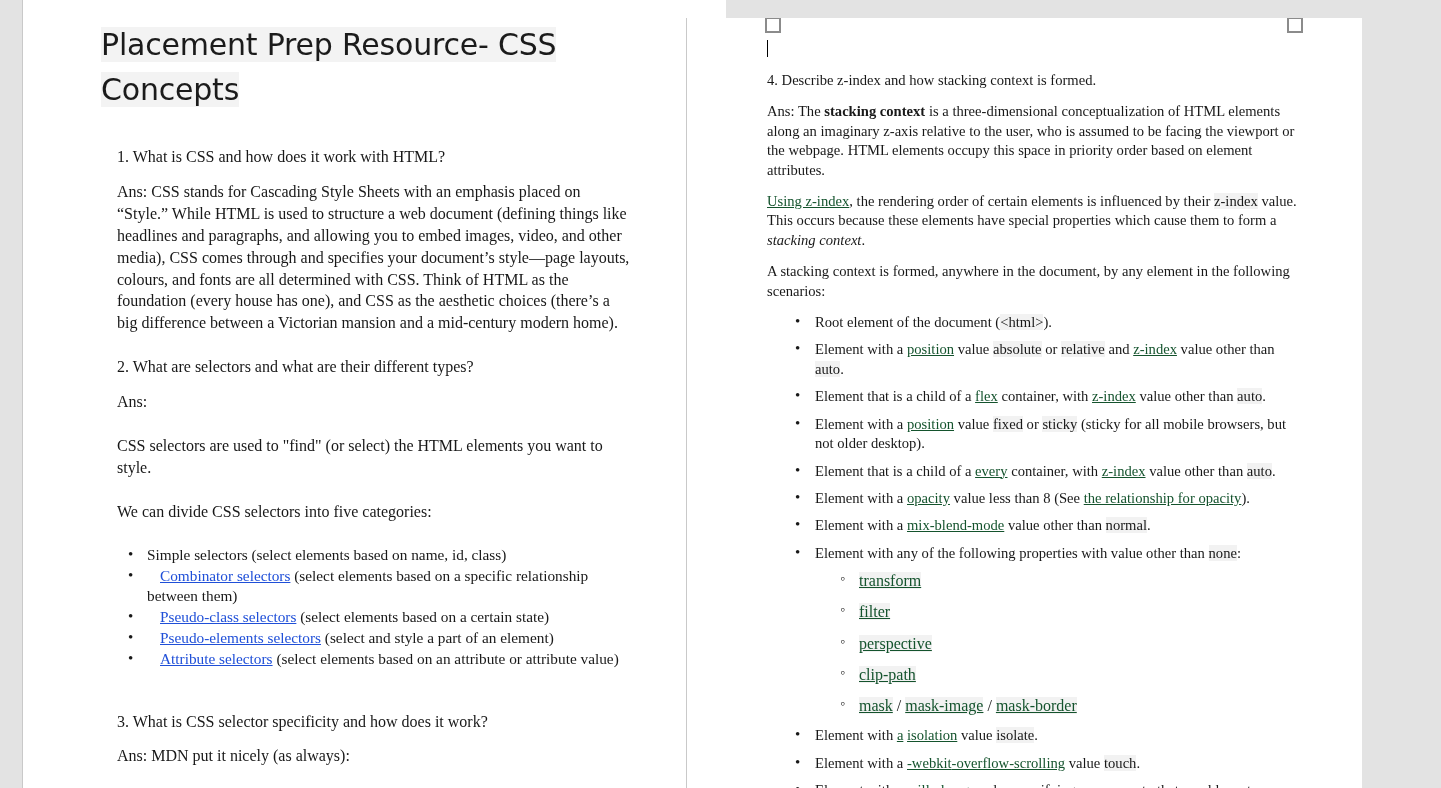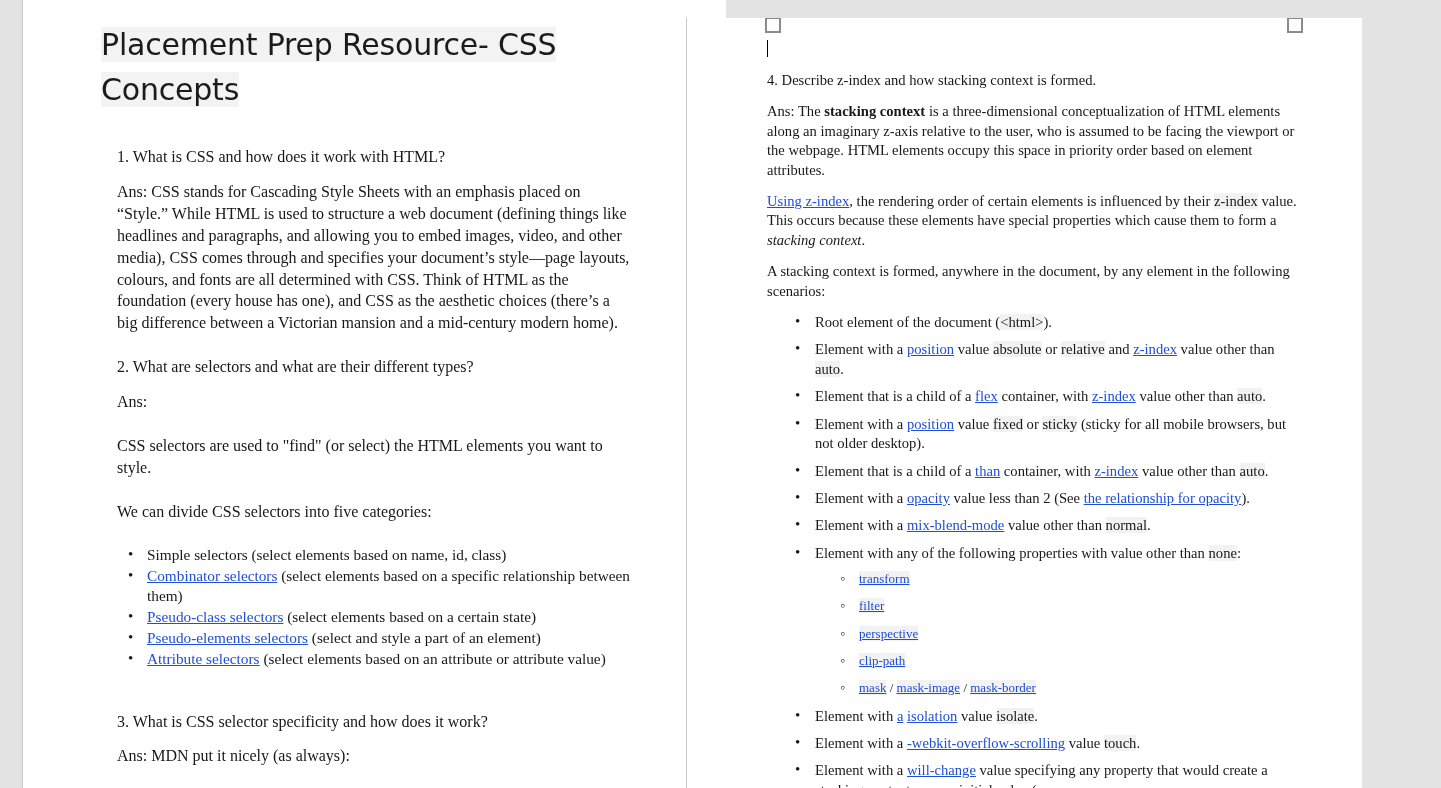--- a/index.html
+++ b/index.html
@@ -85,23 +85,24 @@
   p.gap   { margin-bottom: 22px; }
 
   .rpage p.body {
     font-size: 14.6px;
     line-height: 1.33;
     margin: 0 0 12px 0;
   }
 
   a.lnk {
     color: #1f4fd8;
+    margin-left: 13px;
   }
   a.lnk-teal {
-    color: #1d4ed8;
+    color: #14532d;
     text-decoration: underline;
   }
   b, strong { font-weight: bold; }
   i, em { font-style: italic; }
 
   .code {
     background: #f2f2f2;
   }
   .spell {
     text-decoration: underline;
@@ -142,21 +143,21 @@
   }
   .rpage ul.bul > li::before { left: -20px; }
 
   ul.sub {
     list-style: none;
     margin: 7px 0 4px 0;
     padding: 0 0 0 44px;
   }
   ul.sub > li {
     position: relative;
-    font-size: 13px;
+    font-size: 16px;
     line-height: 1.33;
     margin-bottom: 10px;
     color: #181818;
   }
   ul.sub > li::before {
     content: "\25E6";
     position: absolute;
     left: -19px;
     top: 0px;
     font-size: 14px;
@@ -226,23 +227,23 @@
 
       <ul class="bul">
         <li><span>Root element of the document (</span><span class="code">&lt;html&gt;</span><span>).</span></li>
 
         <li><span>Element with a </span><a class="lnk-teal" href="#">position</a><span> value </span><span class="code">absolute</span><span> or </span><span class="code">relative</span><span> and </span><a class="lnk-teal" href="#">z-index</a><span> value other than </span><span class="code">auto</span><span>.</span></li>
 
         <li><span>Element that is a child of a </span><a class="lnk-teal" href="#">flex</a><span> container, with </span><a class="lnk-teal" href="#">z-index</a><span> value other than </span><span class="code">auto</span><span>.</span></li>
 
         <li><span>Element with a </span><a class="lnk-teal" href="#">position</a><span> value </span><span class="code">fixed</span><span> or </span><span class="code">sticky</span><span> (sticky for all mobile browsers, but not older desktop).</span></li>
 
-        <li><span>Element that is a child of a </span><a class="lnk-teal" href="#">than</a><span> container, with </span><a class="lnk-teal" href="#">z-index</a><span> value other than </span><span class="code">auto</span><span>.</span></li>
-
-        <li><span>Element with a </span><a class="lnk-teal" href="#">opacity</a><span> value less than 2 (See </span><a class="lnk-teal" href="#">the relationship for opacity</a><span>).</span></li>
+        <li><span>Element that is a child of a </span><a class="lnk-teal" href="#">every</a><span> container, with </span><a class="lnk-teal" href="#">z-index</a><span> value other than </span><span class="code">auto</span><span>.</span></li>
+
+        <li><span>Element with a </span><a class="lnk-teal" href="#">opacity</a><span> value less than 8 (See </span><a class="lnk-teal" href="#">the relationship for opacity</a><span>).</span></li>
 
         <li><span>Element with a </span><a class="lnk-teal" href="#">mix-blend-mode</a><span> value other than </span><span class="code">normal</span><span>.</span></li>
 
         <li><span>Element with any of the following properties with value other than </span><span class="code">none</span><span>:</span>
 
           <ul class="sub">
             <li><a class="lnk-teal code" href="#">transform</a></li>
             <li><a class="lnk-teal code" href="#">filter</a></li>
             <li><a class="lnk-teal code" href="#">perspective</a></li>
             <li><a class="lnk-teal code" href="#">clip-path</a></li>

